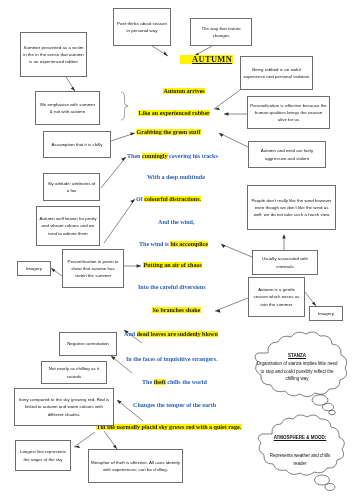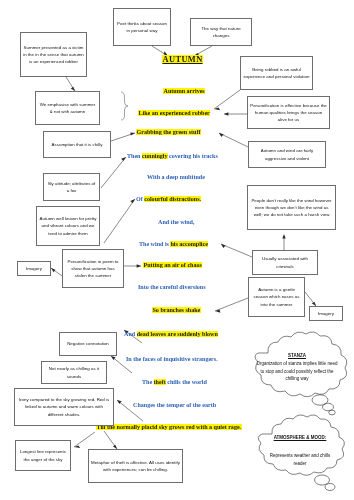--- a/index.html
+++ b/index.html
@@ -138,21 +138,21 @@
 
     <line x1="95" y1="432" x2="74" y2="447"></line>
     <polygon class="head" points="74,447 78.5,445.4 80.2,448.1"></polygon>
 
     <line x1="104" y1="431" x2="117" y2="449"></line>
     <polygon class="head" points="117,449 112.9,446.5 115.4,444.8"></polygon>
 
     <path class="brace" d="M121,92 q3.5,0 3.5,5 l0,5 q0,4 3.5,4 q-3.5,0 -3.5,4 l0,5 q0,5 -3.5,5"></path>
   </svg>
 
-  <div class="title" style="left:162px;top:55px;">AUTUMN</div>
+  <div class="title" style="left:180px;top:55px;padding-left:12px;">AUTUMN</div>
 
   <div class="line allhl" style="left:163px;top:88px;">Autumn arrives</div>
 
   <div class="line allhl" style="left:138px;top:110px;">Like an experienced robber</div>
 
   <div class="line allhl" style="left:136px;top:129px;">Grabbing the green stuff</div>
 
   <div class="line" style="left:127px;top:153px;">
     <span>Then </span><span class="hl">cunningly</span><span> covering his tracks</span>
   </div>

